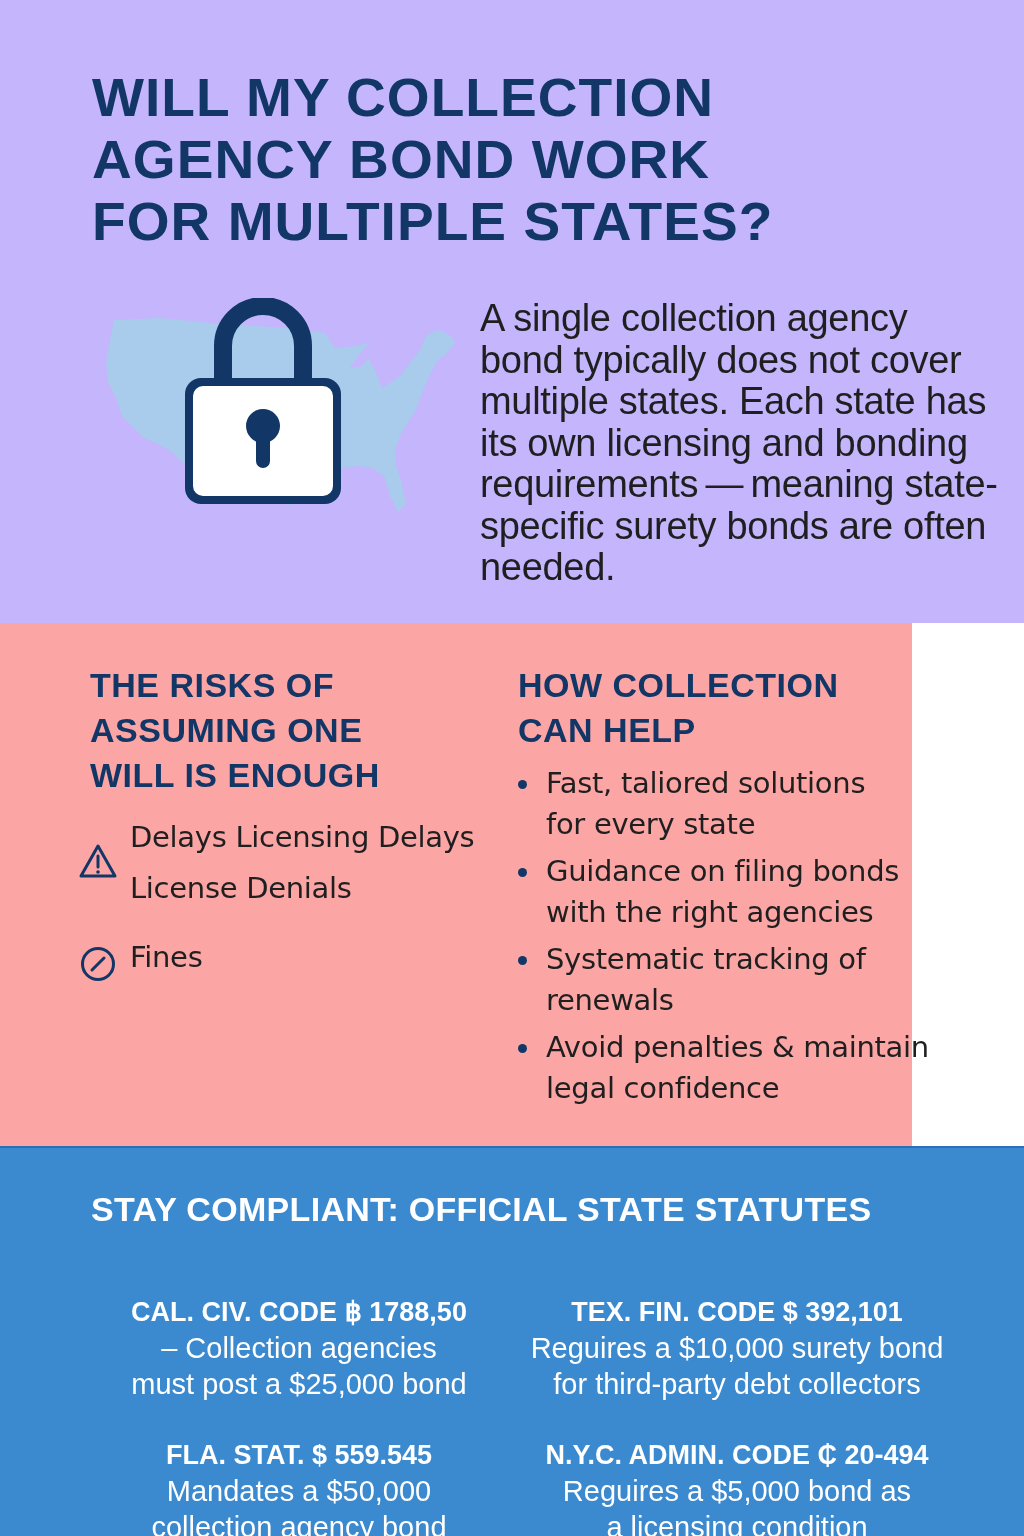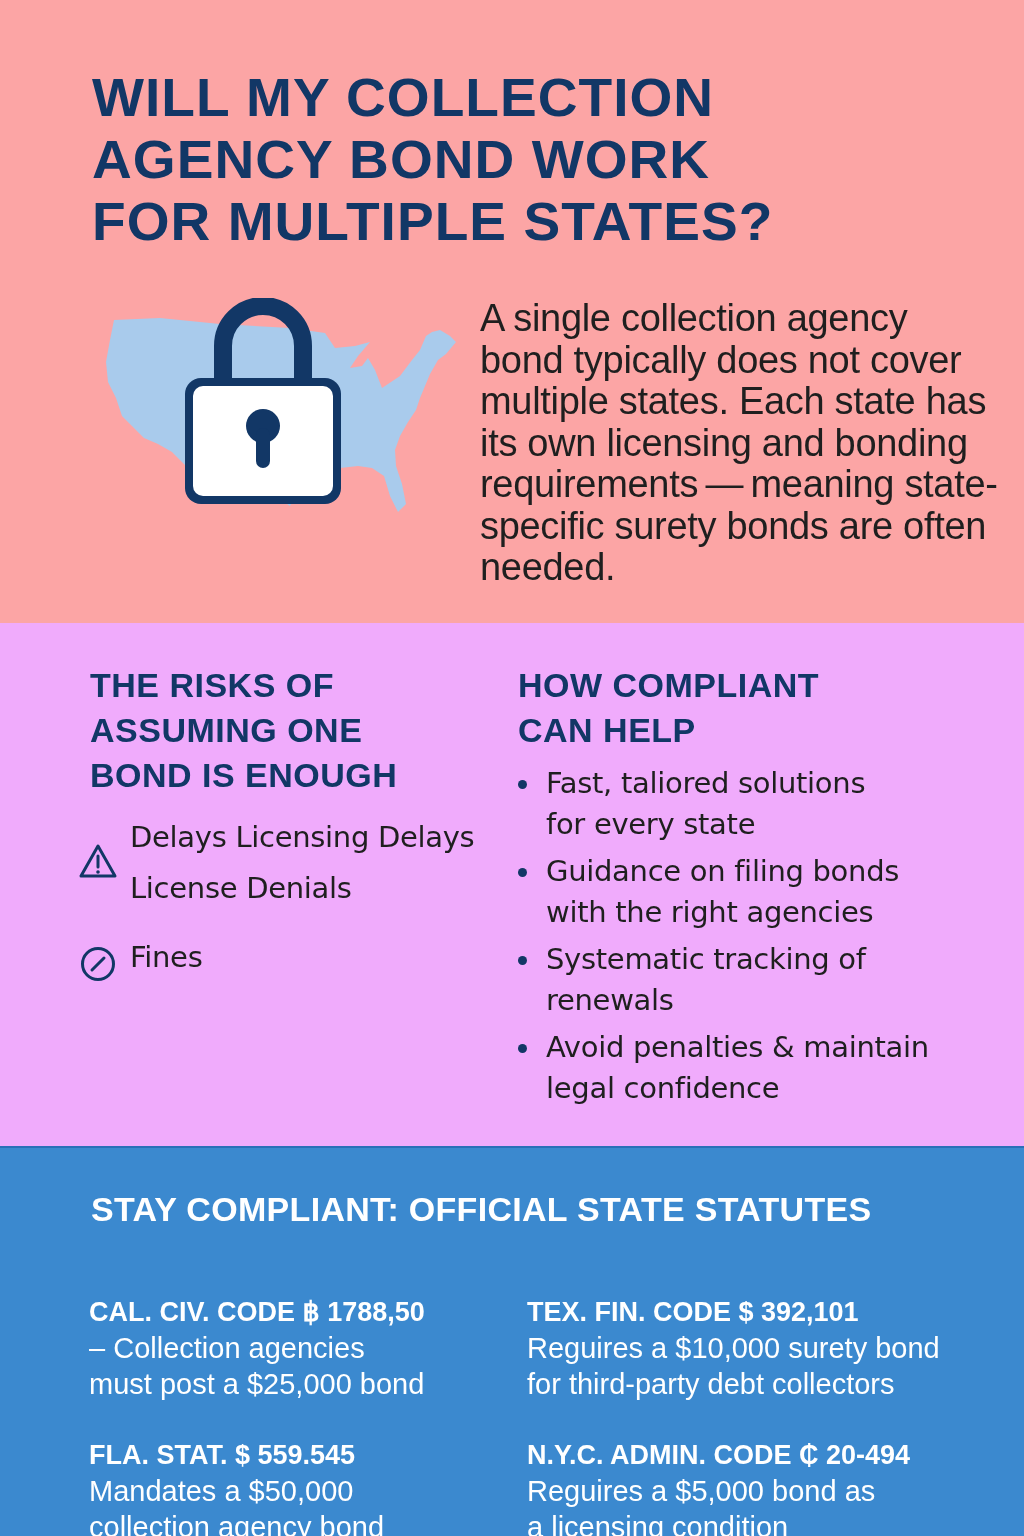--- a/index.html
+++ b/index.html
@@ -1,56 +1,56 @@
 <!DOCTYPE html>
 <html><head>
   <meta charset="utf-8">
   <style>
     * { margin: 0; padding: 0; box-sizing: border-box; }
     html, body { width: 1024px; height: 1536px; overflow: hidden; }
     body { font-family: "Liberation Sans", "DejaVu Sans", sans-serif; background: #ffffff; color: #1e1e1e; position: relative; }
 
-    .hero { position: absolute; left: 0; top: 0; width: 1024px; height: 623px; background: #fca5a5; }
+    .hero { position: absolute; left: 0; top: 0; width: 1024px; height: 623px; background: #c4b5fd; }
     .hero-title {
       position: absolute; left: 92px; top: 66px; width: 820px;
       font-family: "Liberation Sans", sans-serif; font-weight: bold;
       font-size: 54px; line-height: 62px; color: #123766; letter-spacing: 1px;
       transform: scaleX(1.02); transform-origin: left top;
     }
     .hero-title span { display: block; }
     .hero-illustration { position: absolute; left: 100px; top: 298px; width: 360px; height: 240px; }
     .hero-text {
       position: absolute; left: 480px; top: 298px; width: 480px;
       font-size: 38px; line-height: 41.5px; color: #1f1f1f;
       font-family: Liberation Sans, sans-serif; letter-spacing: -0.3px;
     }
     .hero-text span { display: block; white-space: nowrap; }
 
-    .middle { position: absolute; left: 0; top: 623px; width: 1024px; height: 523px; background: #f0abfc; }
+    .middle { position: absolute; left: 0; top: 623px; width: 912px; height: 523px; background: #fca5a5; }
     .col-heading {
       position: absolute; font-weight: bold; font-size: 34px; line-height: 45px; color: #123766;
       font-family: "Liberation Sans", sans-serif; letter-spacing: 0.5px;
     }
     .col-heading span { display: block; white-space: nowrap; }
     .risks-heading { left: 90px; top: 40px; }
     .help-heading { left: 518px; top: 40px; }
     .risk-icon { width: 40px; height: 40px; display: inline-block; margin-right: 12px; }
     .risk-text { position: absolute; left: 130px; font-family: "DejaVu Sans", sans-serif; font-size: 29px; color: #1f1f1f; white-space: nowrap; letter-spacing: -0.3px; }
 
     .help-list { position: absolute; left: 518px; top: 140px; width: 450px; list-style: none; }
     .help-item { position: relative; padding-left: 28px; margin-bottom: 6px; }
     .help-item .bullet {
       position: absolute; left: 0; top: 17px; width: 9px; height: 9px; border-radius: 50%; background: #123766;
     }
     .help-item .line {
       display: block; font-family: "DejaVu Sans", sans-serif; font-size: 29px; line-height: 41px; color: #1f1f1f;
       white-space: nowrap; letter-spacing: -0.3px;
     }
 
-    .statutes { position: absolute; left: 0; top: 1146px; width: 1024px; height: 390px; background: #3b89cf; border-top: 2px solid #2a6fb8; }
+    .statutes { position: absolute; left: 0; top: 1146px; width: 1024px; height: 390px; background: #3b89cf; border-top: 2px solid #2a6fb8; text-align: center; }
     .statutes-title {
       position: absolute; left: 91px; top: 42px; font-weight: bold; font-size: 34px; color: #ffffff;
       font-family: "Liberation Sans", sans-serif; letter-spacing: 0.3px; white-space: nowrap;
     }
     .statute { position: absolute; width: 420px; color: #ffffff; margin-top: 32px; }
     .statute .code { display: block; font-weight: bold; font-size: 27px; line-height: 36px; white-space: nowrap; font-family: "Liberation Sans", sans-serif; }
     .statute .desc { display: block; font-size: 29px; line-height: 36px; white-space: nowrap; font-family: "Liberation Sans", sans-serif; }
     .st-ca { left: 89px; top: 114px; }
     .st-tx { left: 527px; top: 114px; }
     .st-fl { left: 89px; top: 257px; }
@@ -89,21 +89,21 @@
     <span>requirements — meaning state-</span>
     <span>specific surety bonds are often</span>
     <span>needed.</span>
   </p>
 </section>
 
 <section class="middle">
   <h2 class="col-heading risks-heading">
     <span>THE RISKS OF</span>
     <span>ASSUMING ONE</span>
-    <span>BOND IS ENOUGH</span>
+    <span>WILL IS ENOUGH</span>
   </h2>
 
   <div>
     <span class="risk-icon" style="position:absolute;left:78px;top:218px;width:40px;height:40px;">
       <svg width="40" height="40" viewBox="0 0 40 40">
         <path d="M20 5 L37 35 L3 35 Z" fill="none" stroke="#123766" stroke-width="3" stroke-linejoin="round"></path>
         <line x1="20" y1="15" x2="20" y2="26" stroke="#123766" stroke-width="3" stroke-linecap="round"></line>
         <circle cx="20" cy="31" r="1.8" fill="#123766"></circle>
       </svg>
     </span>
@@ -112,21 +112,21 @@
     <span class="risk-icon" style="position:absolute;left:79px;top:322px;width:38px;height:38px;">
       <svg width="38" height="38" viewBox="0 0 38 38">
         <circle cx="19" cy="19" r="15.5" fill="none" stroke="#123766" stroke-width="3"></circle>
         <line x1="13" y1="25" x2="25" y2="13" stroke="#123766" stroke-width="3" stroke-linecap="round"></line>
       </svg>
     </span>
     <span class="risk-text" style="top:317px;">Fines</span>
   </div>
 
   <h2 class="col-heading help-heading">
-    <span>HOW COMPLIANT</span>
+    <span>HOW COLLECTION</span>
     <span>CAN HELP</span>
   </h2>
 
   <ul class="help-list">
     <li class="help-item">
       <span class="bullet"></span>
       <span class="line">Fast, taliored solutions</span>
       <span class="line">for every state</span>
     </li>
     <li class="help-item">

